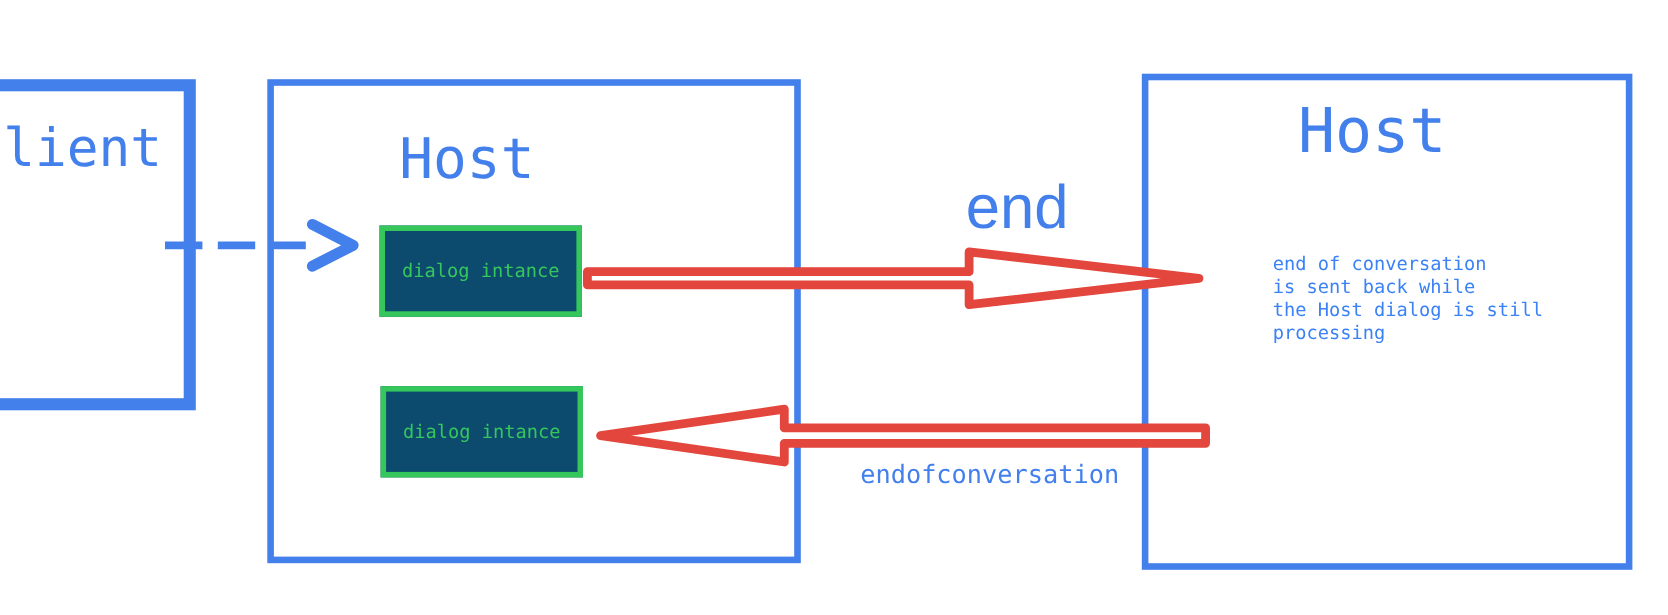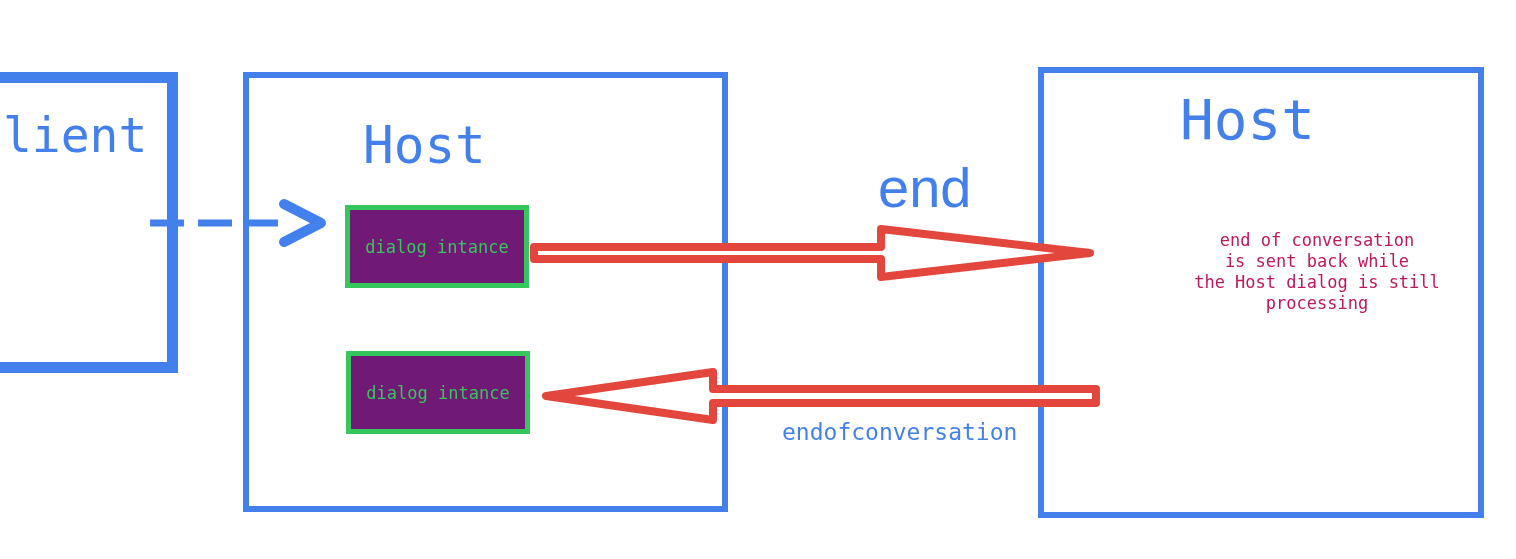--- a/index.html
+++ b/index.html
@@ -42,21 +42,21 @@
     line-height: 1;
     white-space: nowrap;
   }
   .title.client-title { left: -26px; top: 111px; font-size: 48px; }
   .title.host-title   { left: 363px; top: 120px; font-size: 51px; }
   .title.skill-title  { left: 1180px; top: 92px; font-size: 56px; }
   
   .instance {
     position: absolute;
     border: 5px solid #35c75c;
-    background: #701a75;
+    background: #0c4a6e;
     box-sizing: border-box;
     display: flex;
     align-items: center;
     justify-content: center;
   }
   .instance.inst-1 { left: 345px; top: 205px; width: 184px; height: 83px; }
   .instance.inst-2 { left: 346px; top: 351px; width: 184px; height: 83px; }
   .instance .inst-label {
     color: #35c75c;
     font-size: 17px;
@@ -76,25 +76,24 @@
   }
   .msg-label.eoc-label {
     left: 782px; top: 421px;
     font-size: 23px;
   }
   
   .note {
     position: absolute;
     left: 1157px;
     width: 320px;
-    color: #be185d;
+    color: #3b82f6;
     font-size: 17px;
     line-height: 21px;
     white-space: pre-line;
-    text-align: center;
   }
   .note.note-1 { top: 230px; }
   .note.note-2 { top: 336px; }
   
   svg.arrows {
     position: absolute;
     left: 0; top: 0;
     width: 1516px;
     height: 559px;
     pointer-events: none;

